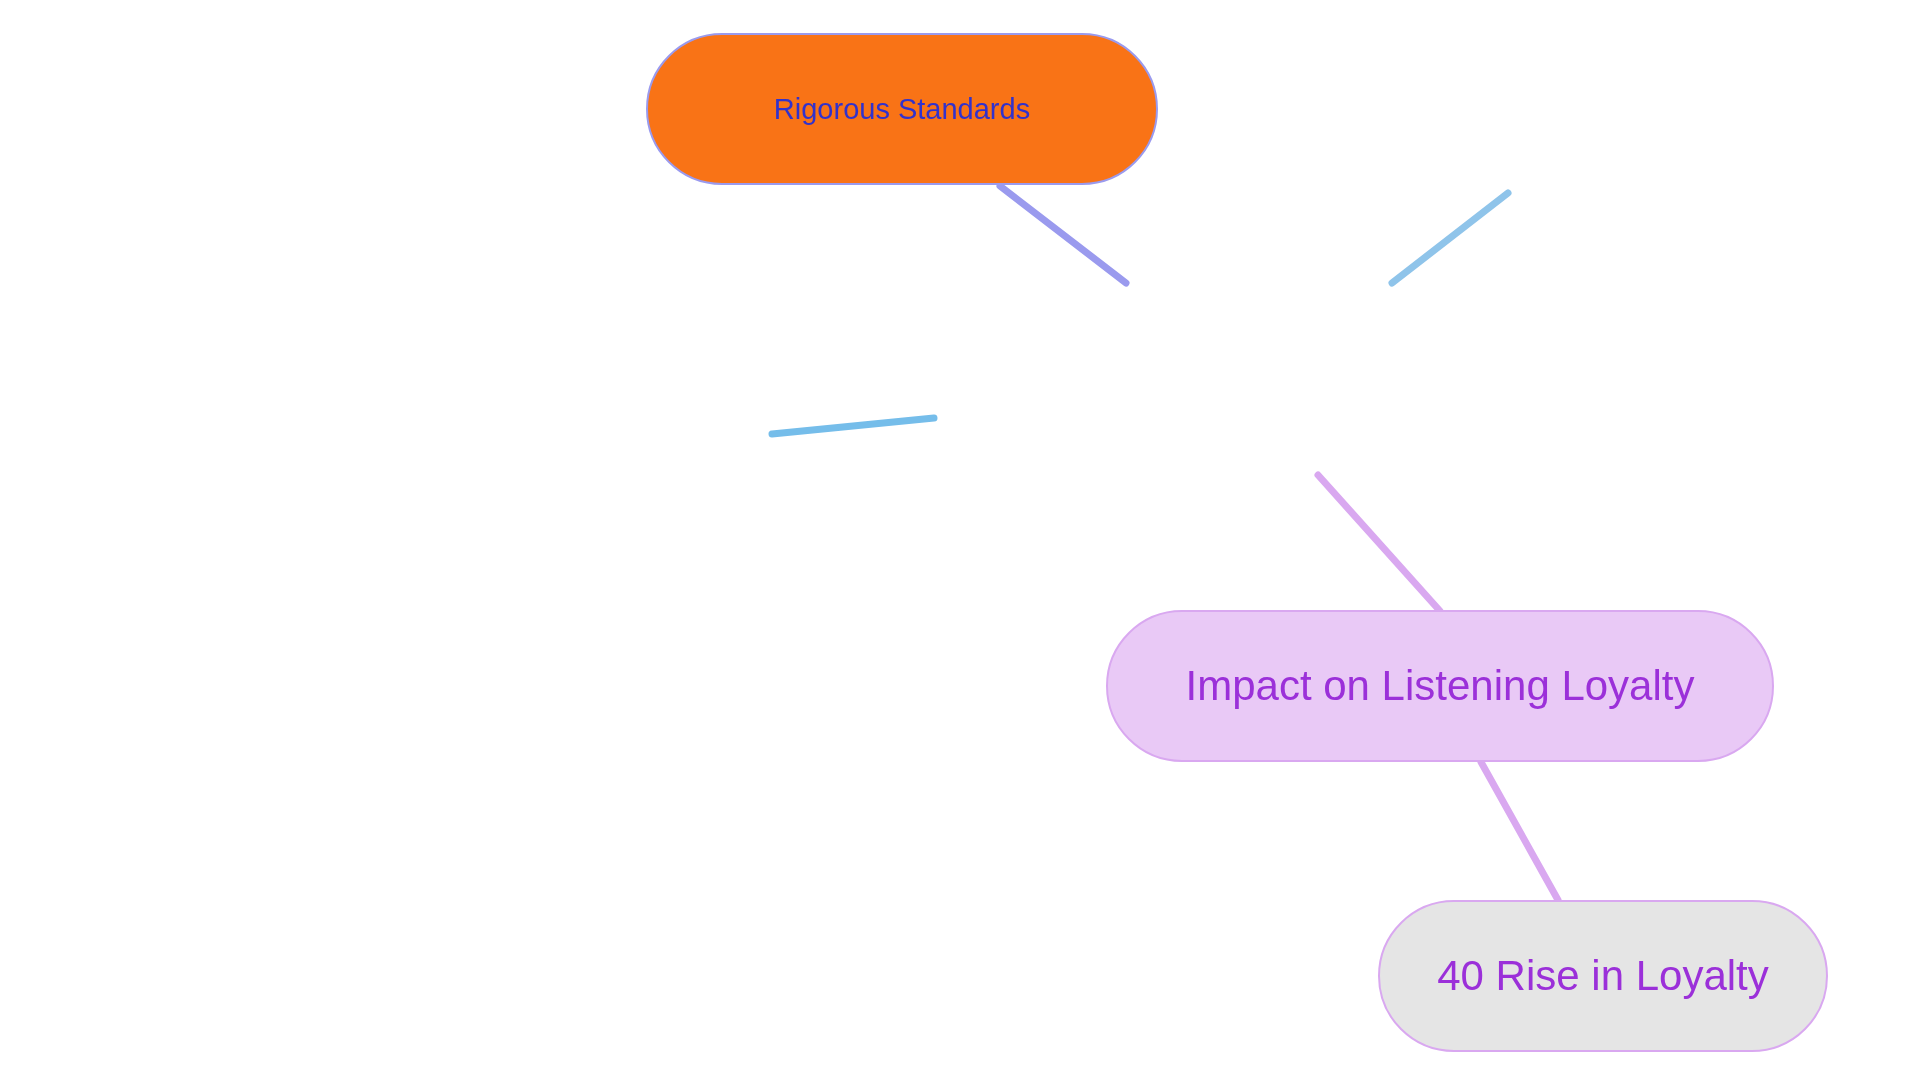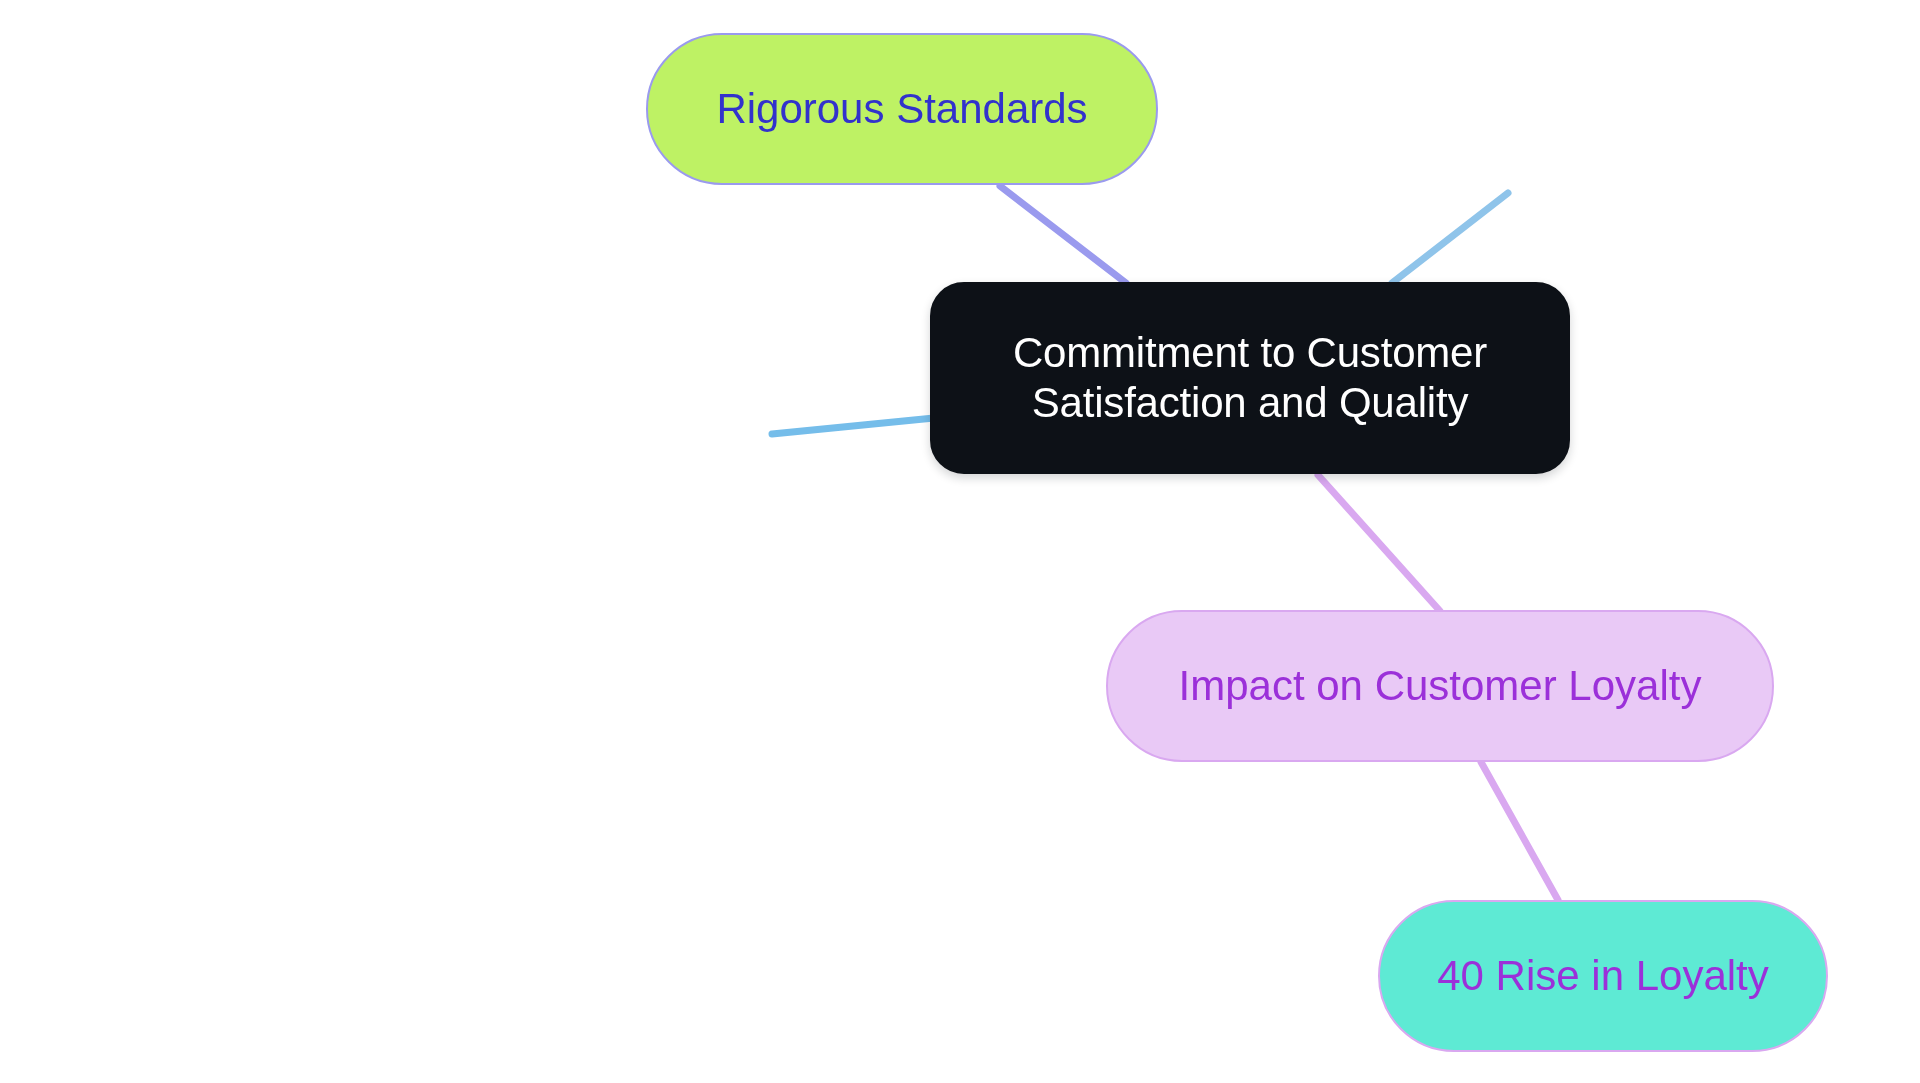--- a/index.html
+++ b/index.html
@@ -54,25 +54,25 @@
     letter-spacing: -0.2px;
     box-shadow: 0 4px 10px rgba(15,20,30,0.18);
   }
 
   
   .node-rigorous {
     left: 646px;
     top: 33px;
     width: 512px;
     height: 152px;
-    background: #bef264;
+    background: #f97316;
     border-color: #9a9aee;
     border-radius: 76px;
     color: #3232cc;
-    font-size: 42px;
+    font-size: 29px;
   }
 
   
   .node-expert {
     left: 1434px;
     top: 40px;
     width: 398px;
     height: 152px;
     background: #d4e7fb;
     border-color: #8fc4ea;
@@ -106,21 +106,21 @@
     color: #9b30d9;
     font-size: 42px;
   }
 
   
   .node-rise {
     left: 1378px;
     top: 900px;
     width: 450px;
     height: 152px;
-    background: #5eead4;
+    background: #e5e5e5;
     border-color: #d9a8f0;
     border-radius: 76px;
     color: #9b30d9;
     font-size: 42px;
   }
 </style>
 </head>
 <body>
 
 <div id="canvas">
@@ -134,21 +134,19 @@
     <line x1="772" y1="434" x2="934" y2="418" stroke="#75bdea" stroke-width="7" stroke-linecap="round"></line>
 
     <line x1="1318" y1="475" x2="1440" y2="611" stroke="#d9a8f0" stroke-width="7" stroke-linecap="round"></line>
 
     <line x1="1481" y1="762" x2="1558" y2="900" stroke="#d9a8f0" stroke-width="7" stroke-linecap="round"></line>
   </svg>
 
   <div class="node node-rigorous">Rigorous Standards</div>
 
 
-  <div class="node node-root">Commitment to Customer
-Satisfaction and Quality</div>
 
 
-  <div class="node node-impact">Impact on Customer Loyalty</div>
+  <div class="node node-impact">Impact on Listening Loyalty</div>
 
   <div class="node node-rise">40 Rise in Loyalty</div>
 
 </div>
 
 </body></html>

